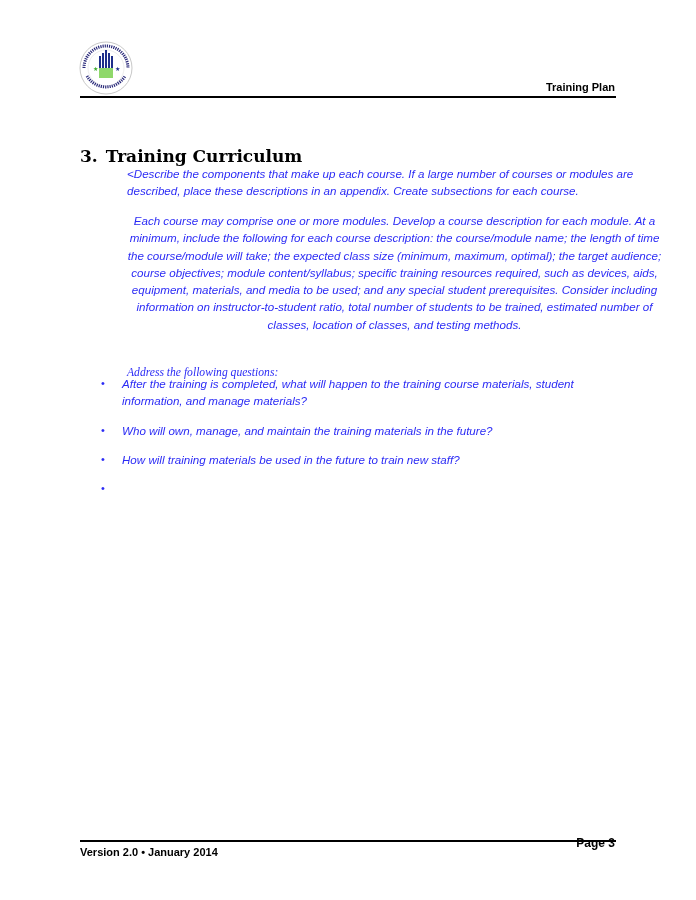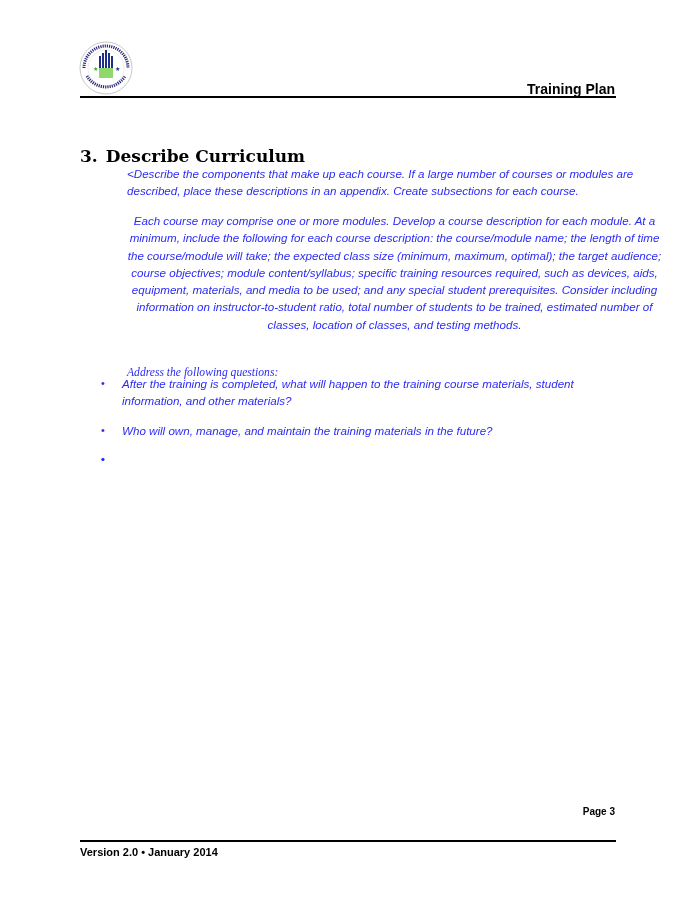--- a/index.html
+++ b/index.html
@@ -1,31 +1,31 @@
 <!DOCTYPE html>
 <html><head>
 <meta charset="utf-8">
 <style>
   html, body { margin: 0; padding: 0; background: #ffffff; }
   body { width: 696px; height: 900px; position: relative; overflow: hidden; font-family: "Liberation Sans", sans-serif; }
   .logo { position: absolute; left: 78px; top: 40px; width: 56px; height: 56px; }
-  .header-title { position: absolute; right: 81px; top: 81px; font-size: 14px; font-weight: bold; color: #000; }
+  .header-title { position: absolute; right: 81px; top: 81px; font-size: 11px; font-weight: bold; color: #000; }
   .header-rule { position: absolute; left: 80px; width: 536px; top: 96px; height: 2px; background: #000; }
   .heading { position: absolute; left: 80px; top: 146px; font-family: "DejaVu Serif", serif; font-weight: bold; font-size: 17px; color: #000; }
   .heading .num { margin-right: 8px; }
   .body { position: absolute; left: 81px; width: 535px; font-style: italic; color: #2b2bf5; font-size: 11.6px; line-height: 17.3px; margin-left: 46px; }
   .p1 { top: 165px; }
   .p2 { top: 212px; text-align: center; }
   .p3 { top: 364px; font-family: Liberation Serif, serif; }
   ul.q { position: absolute; left: 81px; top: 375px; width: 535px; margin: 0; padding: 0; list-style: none; font-style: italic; color: #2b2bf5; font-size: 11.6px; line-height: 17.3px; }
   ul.q li { position: relative; padding-left: 41px; margin-bottom: 12px; }
   ul.q li .bullet { position: absolute; left: 20px; top: 0; font-style: normal; font-size: 11px; }
   .footer-rule { position: absolute; left: 80px; width: 536px; top: 840px; height: 2px; background: #000; }
   .footer-left { position: absolute; left: 80px; top: 846px; font-size: 11px; font-weight: bold; color: #000; text-align: right; }
-  .footer-right { position: absolute; right: 81px; top: 806px; font-size: 10px; font-weight: bold; color: #000; }
+  .footer-right { position: absolute; right: 81px; top: 836px; font-size: 12px; font-weight: bold; color: #000; }
 </style>
 </head>
 <body>
 
 <div class="logo">
   <svg width="56" height="56" viewBox="0 0 56 56">
     <circle cx="28" cy="28" r="26" fill="#fff" stroke="#c8c8c8" stroke-width="1"></circle>
     <circle cx="28" cy="28" r="18" fill="#fff" stroke="#e0e0e0" stroke-width="0.6"></circle>
     <path d="M6 28 A22 22 0 0 1 50 28" fill="none" stroke="#2a2a7a" stroke-width="3" stroke-dasharray="1.2 1"></path>
     <path d="M9 36 A22 22 0 0 0 47 36" fill="none" stroke="#2a2a7a" stroke-width="3" stroke-dasharray="1.2 1"></path>
@@ -37,29 +37,29 @@
     <rect x="21" y="28" width="14" height="10" fill="#8fd86b"></rect>
     <text x="15" y="31" font-size="6" fill="#3cab2e" font-family="DejaVu Sans, sans-serif">★</text>
     <text x="37" y="31" font-size="6" fill="#1e2f8a" font-family="DejaVu Sans, sans-serif">★</text>
   </svg>
 </div>
 
 <div class="header-title">Training Plan</div>
 <div class="header-rule"></div>
 
 <div class="heading">
-  <span class="num">3.</span><span>Describe Curriculum</span>
+  <span class="num">3.</span><span>Training Curriculum</span>
 </div>
 
 <div class="body p1">&lt;Describe the components that make up each course. If a large number of courses or modules are described, place these descriptions in an appendix. Create subsections for each course.</div>
 <div class="body p2">Each course may comprise one or more modules. Develop a course description for each module. At a minimum, include the following for each course description: the course/module name; the length of time the course/module will take; the expected class size (minimum, maximum, optimal); the target audience; course objectives; module content/syllabus; specific training resources required, such as devices, aids, equipment, materials, and media to be used; and any special student prerequisites. Consider including information on instructor-to-student ratio, total number of students to be trained, estimated number of classes, location of classes, and testing methods.</div>
 <div class="body p3">Address the following questions:</div>
 
 <ul class="q">
-  <li><span class="bullet">•</span><span>After the training is completed, what will happen to the training course materials, student information, and other materials?</span></li>
+  <li><span class="bullet">•</span><span>After the training is completed, what will happen to the training course materials, student information, and manage materials?</span></li>
   <li><span class="bullet">•</span><span>Who will own, manage, and maintain the training materials in the future?</span></li>
-  <li><span class="bullet">•</span></li>
+  <li><span class="bullet">•</span><span>How will training materials be used in the future to train new staff?</span></li>
   <li><span class="bullet">•</span></li>
 </ul>
 
 <div class="footer-rule"></div>
 <div class="footer-left">Version 2.0 • January 2014</div>
 <div class="footer-right">Page 3</div>
 
 </body></html>

